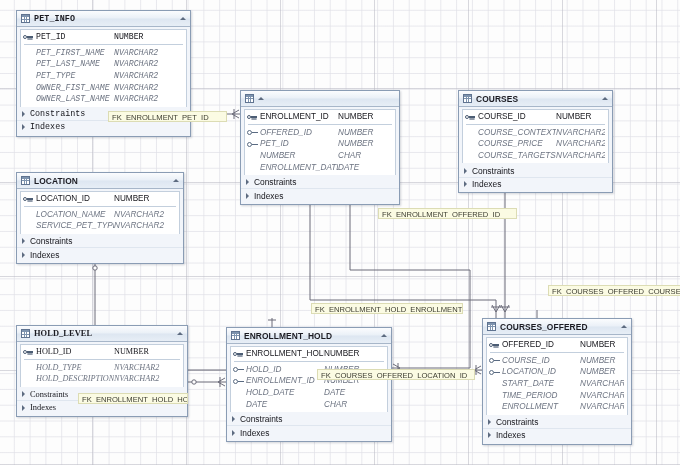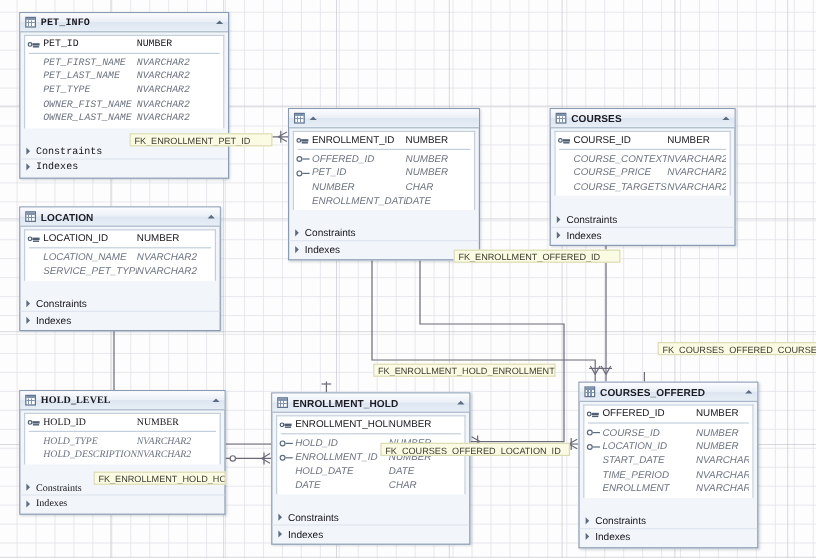--- a/index.html
+++ b/index.html
@@ -191,21 +191,21 @@
   }
   .section-row {
     display: flex;
     align-items: center;
     height: 12.5px;
     padding-left: 5px;
     font-size: 8.4px;
     color: #15151b;
     border-top: 1px solid #dfe6ef;
   }
-  .section-row:first-child { border-top: none; margin-top: 12px; }
+  .section-row:first-child { border-top: none; }
   .sec-arrow {
     width: 0; height: 0;
     border-top: 3px solid transparent;
     border-bottom: 3px solid transparent;
     border-left: 3.4px solid #5d6b80;
     margin-right: 5px;
     flex: 0 0 auto;
   }
 
   

